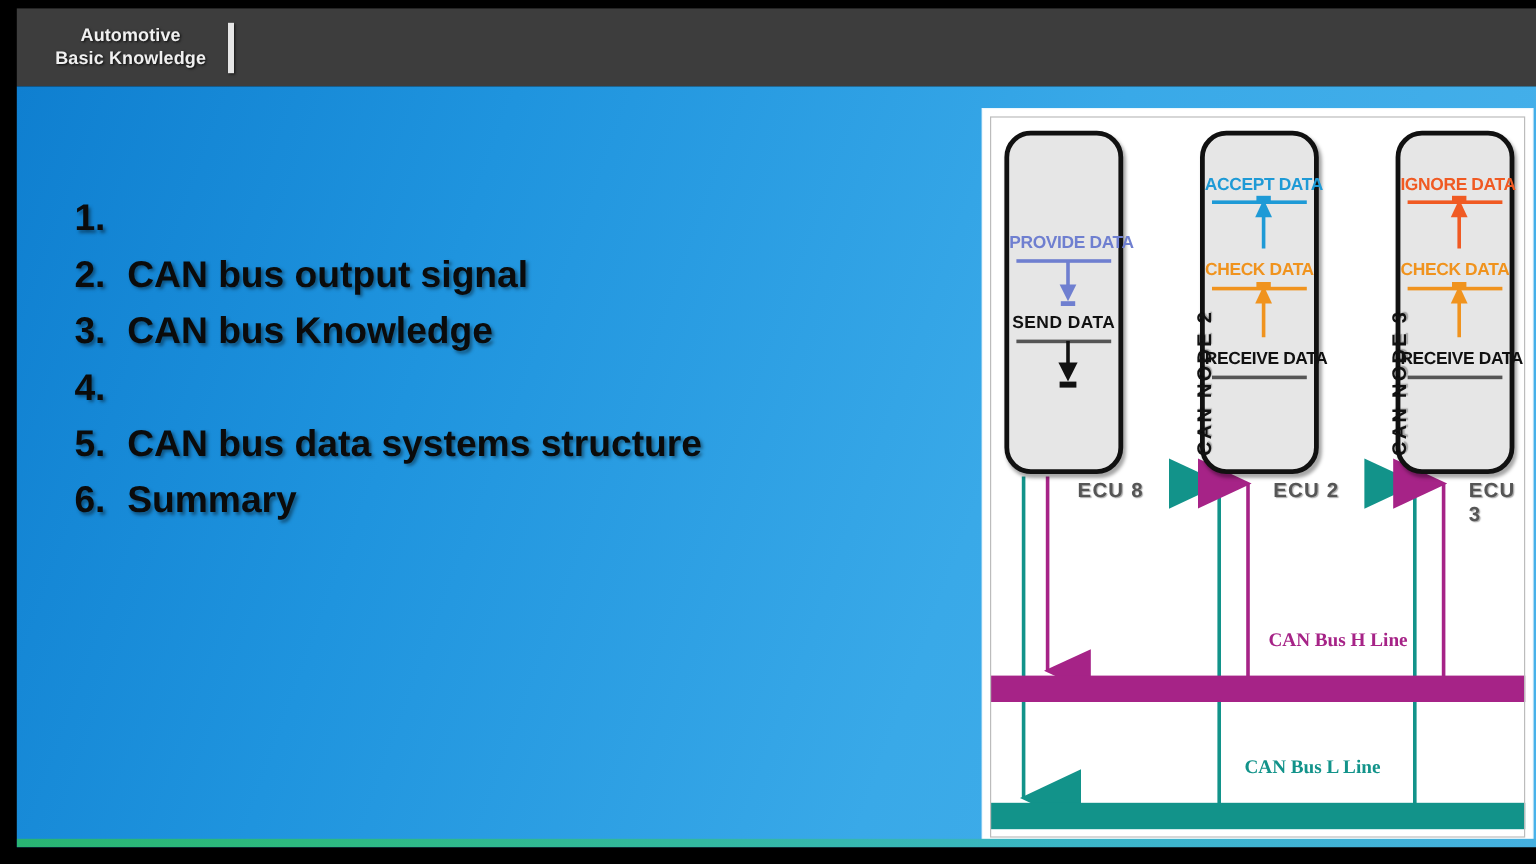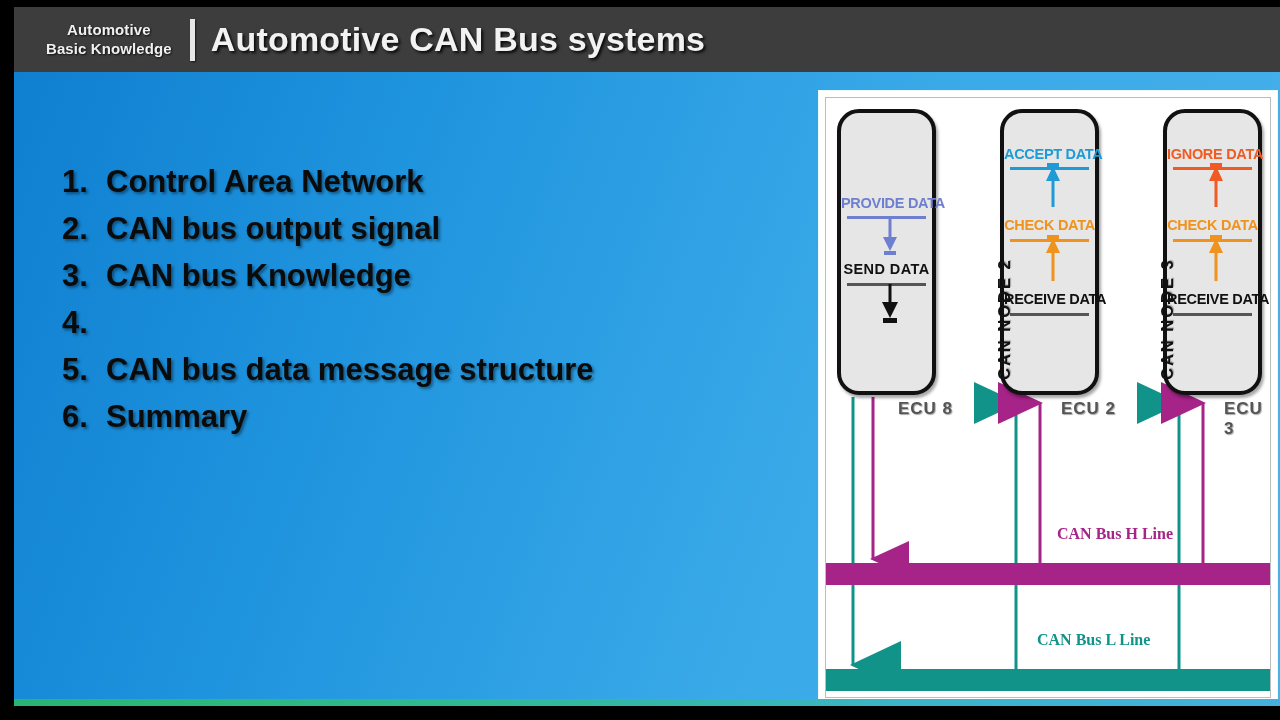--- a/index.html
+++ b/index.html
@@ -126,45 +126,43 @@
 <body>
 
 <div id="slide">
 
   <div class="header">
     <div class="brand">
       <span class="l1">Automotive</span>
       <span class="l2">Basic Knowledge</span>
     </div>
     <div class="divider"></div>
-    <div class="header-title">Automotive CAN Bus systems</div>
   </div>
 
   <div class="stage">
 
 
     <div class="toc">
       <div class="toc-item">
         <span class="toc-num">1.</span>
-        <span class="toc-label">Control Area Network</span>
       </div>
       <div class="toc-item">
         <span class="toc-num">2.</span>
         <span class="toc-label">CAN bus output signal</span>
       </div>
       <div class="toc-item">
         <span class="toc-num">3.</span>
         <span class="toc-label">CAN bus Knowledge</span>
       </div>
       <div class="toc-item">
         <span class="toc-num">4.</span>
       </div>
       <div class="toc-item">
         <span class="toc-num">5.</span>
-        <span class="toc-label">CAN bus data message structure</span>
+        <span class="toc-label">CAN bus data systems structure</span>
       </div>
       <div class="toc-item">
         <span class="toc-num">6.</span>
         <span class="toc-label">Summary</span>
       </div>
     </div>
 
     <div class="panel">
       <div class="panel-inner">
 

